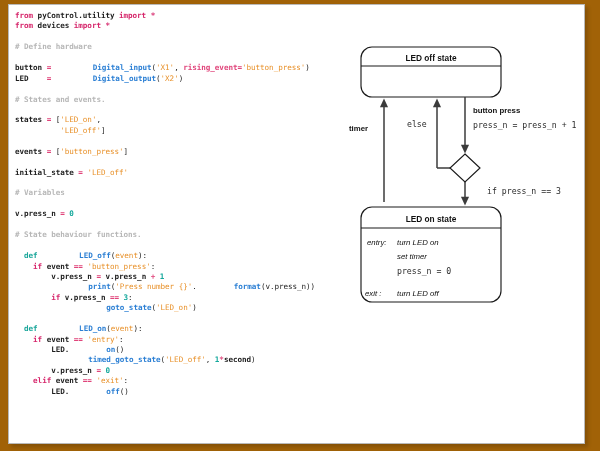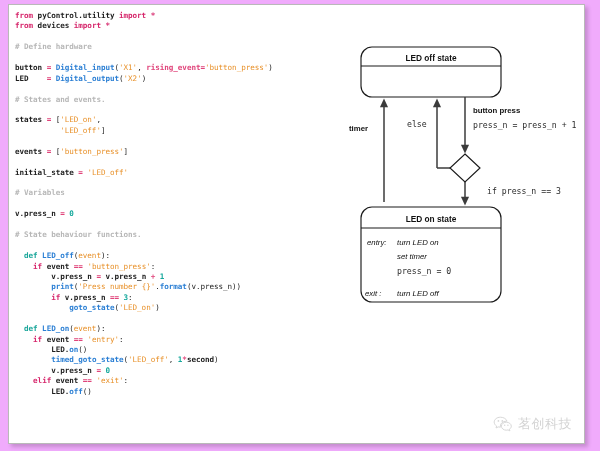--- a/index.html
+++ b/index.html
@@ -11,21 +11,21 @@
     width: 600px;
     height: 451px;
     overflow: hidden;
     font-family: "Liberation Sans", sans-serif;
   }
 
   #page {
     position: relative;
     width: 600px;
     height: 451px;
-    background: #f0abfc;
+    background: #a16207;
   }
 
   
   #panel {
     position: absolute;
     left: 8px;
     top: 4px;
     width: 577px;
     height: 440px;
     background: #ffffff;
@@ -47,21 +47,21 @@
     color: #202020;
     white-space: pre;
     letter-spacing: -0.05px;
   }
   #code-pane .ln { display: block; height: 10.45px; }
   #code-pane .blank { display: block; height: 10.45px; }
 
   
   .t-kw      { color: #d6266b; font-weight: bold; }   
   .t-def     { color: #1aa69a; font-weight: bold; padding-left: 9px; }   
-  .t-fn      { color: #2b7fd4; font-weight: bold; }   
+  .t-fn      { color: #2b7fd4; font-weight: bold; margin-left: 37px; }   
   .t-str     { color: #e8912a; }                      
   .t-cmt     { color: #b7b7b7; font-weight: bold; }                      
   .t-op      { color: #e0457b; font-weight: bold; }   
   .t-num     { color: #14a89c; font-weight: bold; }   
   .t-var     { color: #e8912a; }                      
   .t-plain   { color: #1d1d1d; font-weight: bold; }
   .t-punc    { color: #1d1d1d; }
 
   
   #diagram-pane {
@@ -180,31 +180,15 @@
           <text class="d-italic" x="50" y="238">turn LED on</text>
           <text class="d-italic" x="50" y="252">set timer</text>
           <text class="d-mono" x="50" y="267">press_n = 0</text>
 
           <text class="d-italic" x="18" y="289">exit :</text>
           <text class="d-italic" x="50" y="289">turn LED off</text>
         </g>
       </svg>
     </div>
 
-    <div id="watermark">
-      <svg class="wm-icon" width="20" height="17" viewBox="0 0 20 17" xmlns="http://www.w3.org/2000/svg">
-        <path d="M7.4,1.2 C3.9,1.2 1.2,3.4 1.2,6.1 C1.2,7.7 2.1,9.1 3.6,10.0
-                 L3.0,12.0 L5.2,10.9 C6.0,11.1 6.7,11.2 7.4,11.2
-                 C7.3,10.8 7.3,10.5 7.3,10.1 C7.3,7.3 10.0,5.2 13.2,5.2
-                 C13.5,5.2 13.7,5.2 14.0,5.2 C13.4,2.9 10.7,1.2 7.4,1.2 Z" fill="none" stroke="#7a7a7a" stroke-width="1"></path>
-        <circle cx="5.4" cy="4.9" r="0.85" fill="#7a7a7a"></circle>
-        <circle cx="9.3" cy="4.9" r="0.85" fill="#7a7a7a"></circle>
-        <path d="M13.3,6.2 C10.6,6.2 8.4,8.0 8.4,10.2 C8.4,12.4 10.6,14.2 13.3,14.2
-                 C13.9,14.2 14.5,14.1 15.0,13.9 L16.9,14.9 L16.4,13.2
-                 C17.6,12.5 18.3,11.4 18.3,10.2 C18.3,8.0 16.1,6.2 13.3,6.2 Z" fill="none" stroke="#7a7a7a" stroke-width="1"></path>
-        <circle cx="11.7" cy="9.2" r="0.7" fill="#7a7a7a"></circle>
-        <circle cx="14.9" cy="9.2" r="0.7" fill="#7a7a7a"></circle>
-      </svg>
-      <span class="wm-text">茗创科技</span>
-    </div>
 
   </div>
 </div>
 
 </body></html>

